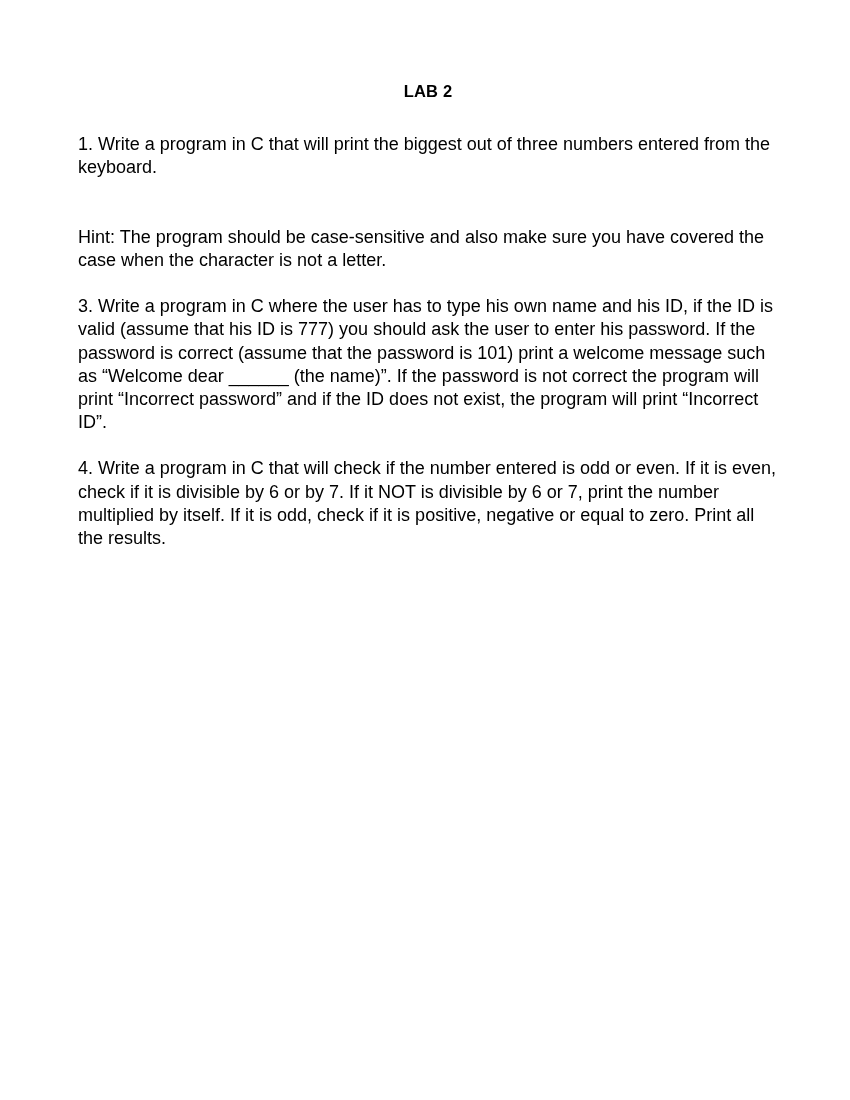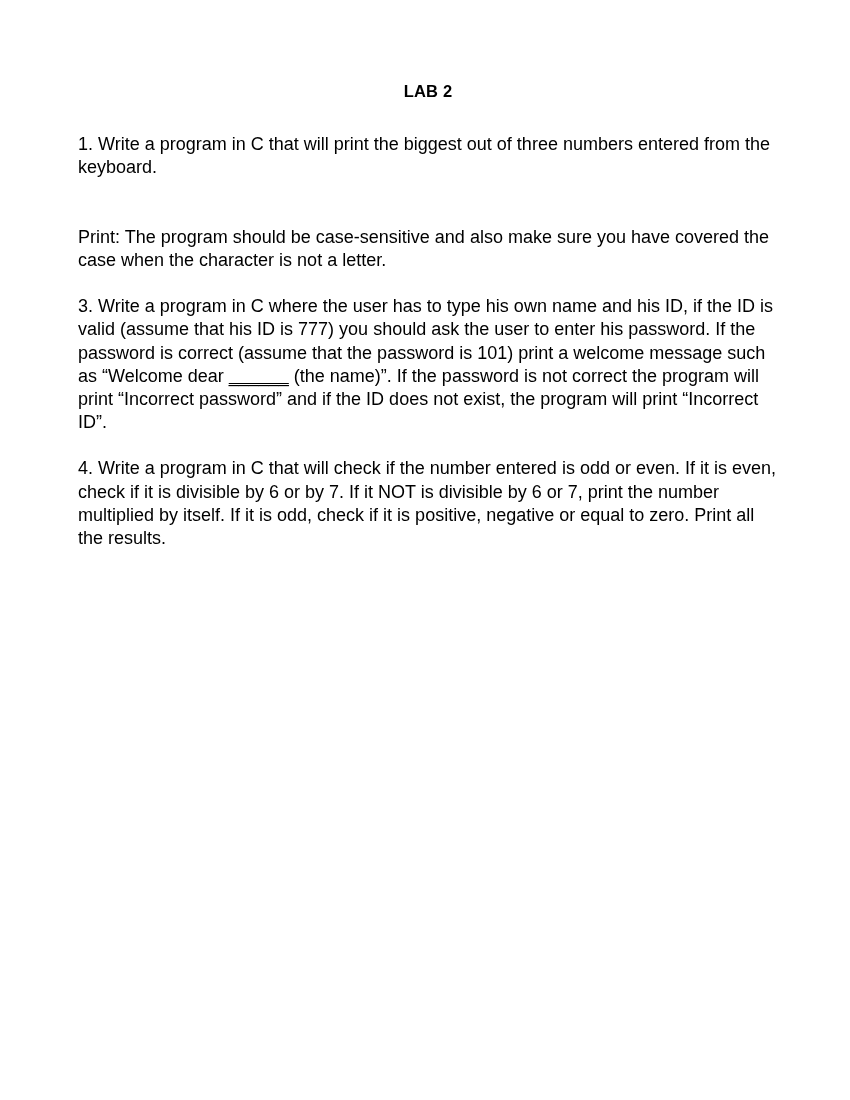--- a/index.html
+++ b/index.html
@@ -43,36 +43,35 @@
     margin-bottom: 0;
     margin-top: 16px;
   }
   .u {
     text-decoration: underline;
   }
   .b {
     font-weight: bold;
   }
   .blank {
-    text-decoration: underline;
     letter-spacing: 0px;
   }
 </style>
 </head>
 <body>
 
 <div class="page">
 
   <h1 class="doc-title">LAB 2</h1>
 
   <p class="para"><span>1. Write a program in C that will print the biggest out of three numbers entered from the keyboard.</span></p>
 
   <p class="para wide">
     <br>
-    <span>Print:</span><span> The program should be case-sensitive and also make sure you have covered the case when the character is not a letter.</span>
+    <span>Hint:</span><span> The program should be case-sensitive and also make sure you have covered the case when the character is not a letter.</span>
   </p>
 
   <p class="para wide"><span>3. Write a program in C where the user has to type his own name and his ID, if the ID is valid (assume that his ID is 777) you should ask the user to enter his password. If the  password is correct (assume that the password is 101) print a welcome message such as  “Welcome dear </span><span class="blank">______</span><span> (the name)”. If the password is not correct the program will print  “Incorrect password” and if the ID does not exist, the program will print “Incorrect ID”.</span></p>
 
 
   <p class="para wide"><span>4. Write a program in C that will check if the number entered is odd or even. If it is even, check if it is divisible by 6 or by 7. If it NOT is divisible by 6 or 7, print the number  multiplied by itself. If it is odd, check if it is positive, negative or equal to zero. Print all  the results.</span></p>
 
 </div>
 
 </body></html>

